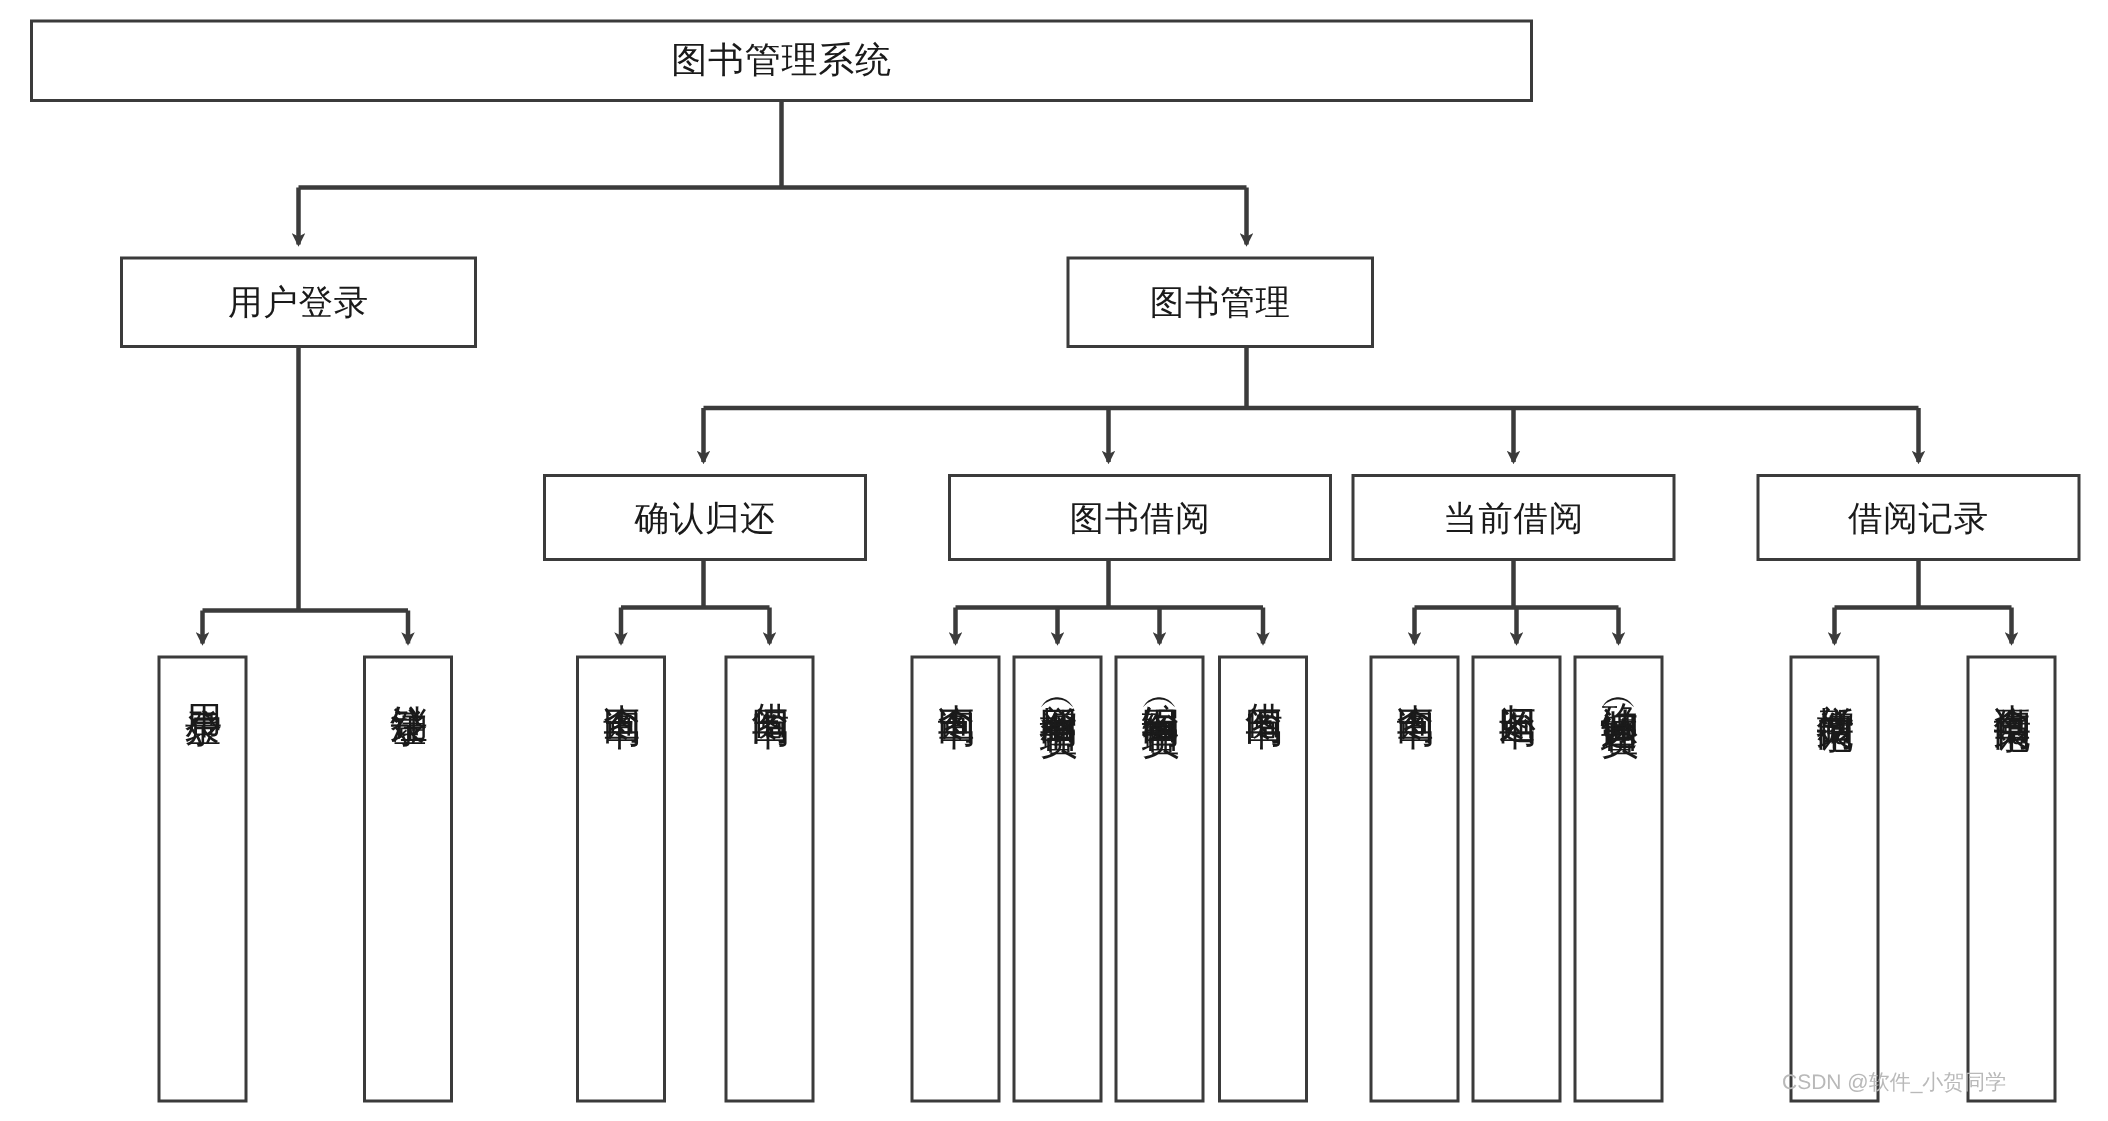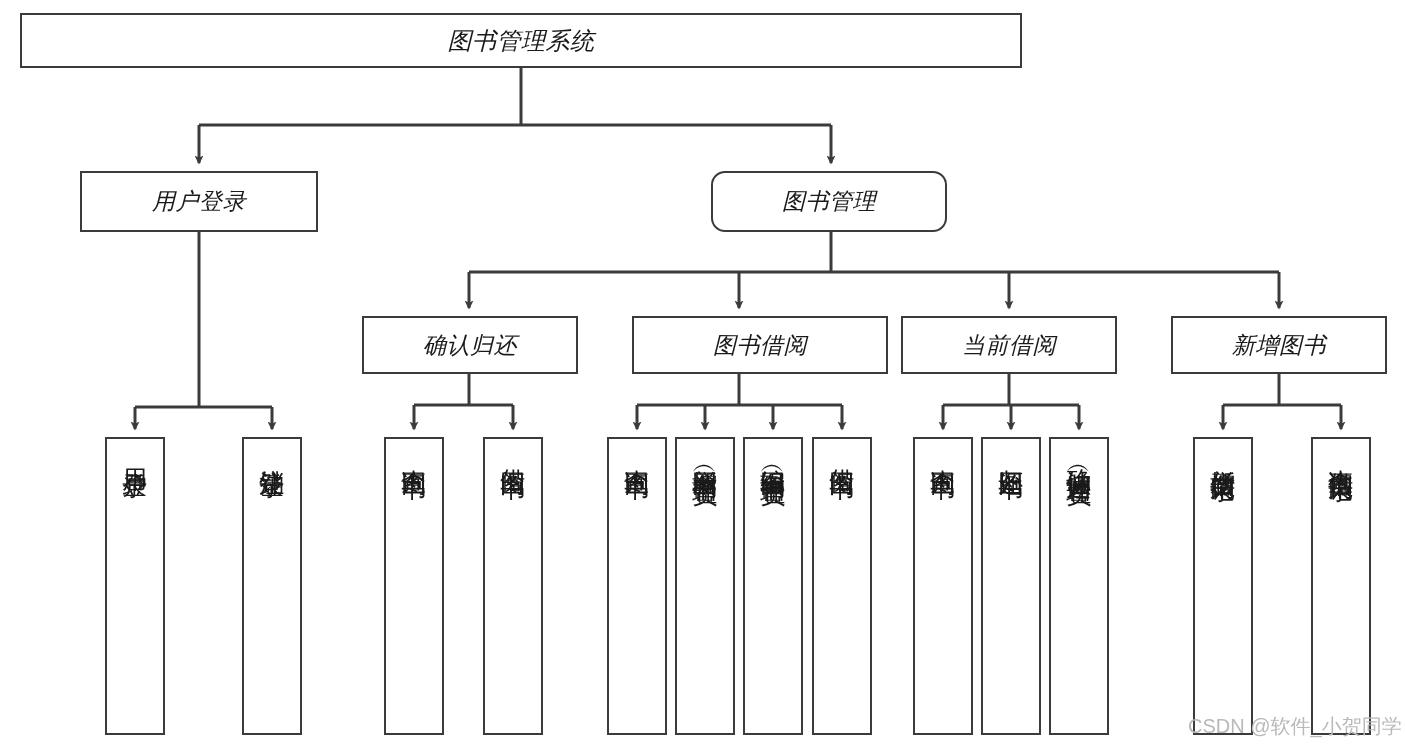--- a/index.html
+++ b/index.html
@@ -40,21 +40,20 @@
   .node .node-label {
     display: block;
     text-align: center;
     line-height: 1.15;
     white-space: nowrap;
   }
   
   .node.horiz .node-label {
     font-size: 23px;
     letter-spacing: 0.5px;
-    font-style: italic;
   }
   #node-root.node .node-label {
     font-size: 24px;
   }
   
   .node.vert {
     padding: 10px 0;
     align-items: flex-start;
     justify-content: center;
   }
@@ -64,21 +63,21 @@
     font-size: 25px;
     line-height: 1.05;
     letter-spacing: 2px;
     white-space: nowrap;
     transform: none;
   }
   #watermark {
     position: absolute;
     left: 1188px;
     top: 713px;
-    font-size: 20px;
+    font-size: 14px;
     color: #b9b9b9;
     white-space: nowrap;
     z-index: 5;
     font-family: "Liberation Sans", "DejaVu Sans", sans-serif;
   }
 </style>
 </head>
 <body>
 
 <div id="diagram-root">
@@ -133,35 +132,35 @@
     </g>
   </svg>
 
   <div class="node horiz" id="node-root" style="left:20px; top:13px; width:1002px; height:55px;">
     <span class="node-label">图书管理系统</span>
   </div>
 
   <div class="node horiz" style="left:80px; top:171px; width:238px; height:61px;">
     <span class="node-label">用户登录</span>
   </div>
-  <div class="node horiz" style="left:711px; top:171px; width:236px; height:61px;border-radius:14px;">
+  <div class="node horiz" style="left:711px; top:171px; width:205px; height:61px;">
     <span class="node-label">图书管理</span>
   </div>
 
   <div class="node horiz" style="left:362px; top:316px; width:216px; height:58px;">
     <span class="node-label">确认归还</span>
   </div>
   <div class="node horiz" style="left:632px; top:316px; width:256px; height:58px;">
     <span class="node-label">图书借阅</span>
   </div>
   <div class="node horiz" style="left:901px; top:316px; width:216px; height:58px;">
     <span class="node-label">当前借阅</span>
   </div>
   <div class="node horiz" style="left:1171px; top:316px; width:216px; height:58px;">
-    <span class="node-label">新增图书</span>
+    <span class="node-label">借阅记录</span>
   </div>
 
   <div class="node vert" style="left:105px; top:437px; width:60px; height:298px;">
     <span class="node-label">用户登录</span>
   </div>
   <div class="node vert" style="left:242px; top:437px; width:60px; height:298px;">
     <span class="node-label">注销登录</span>
   </div>
 
   <div class="node vert" style="left:384px; top:437px; width:60px; height:298px;">

